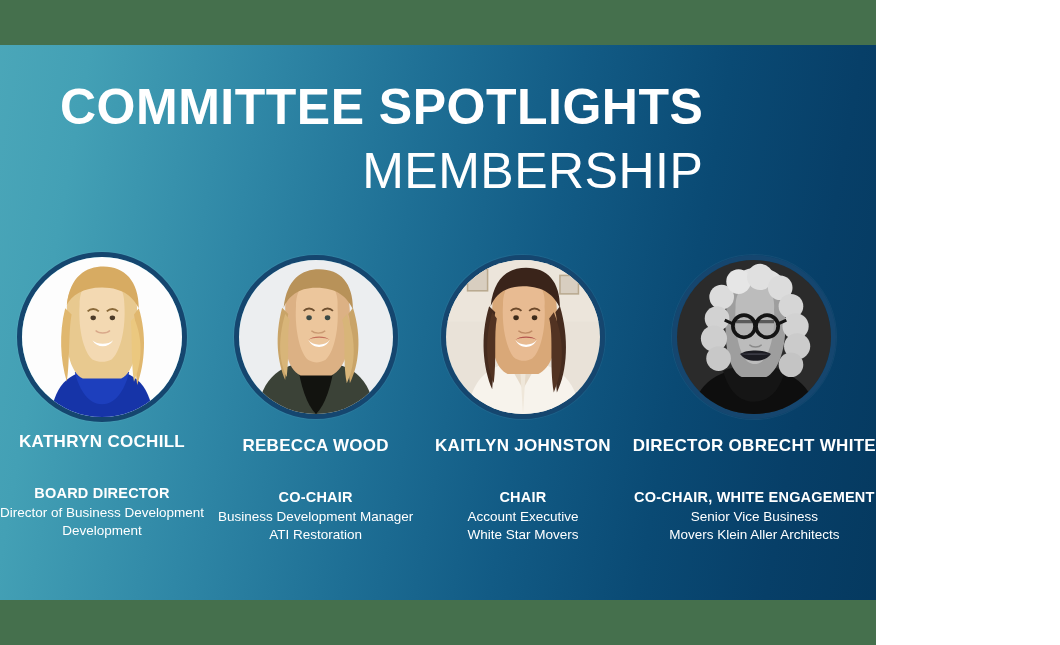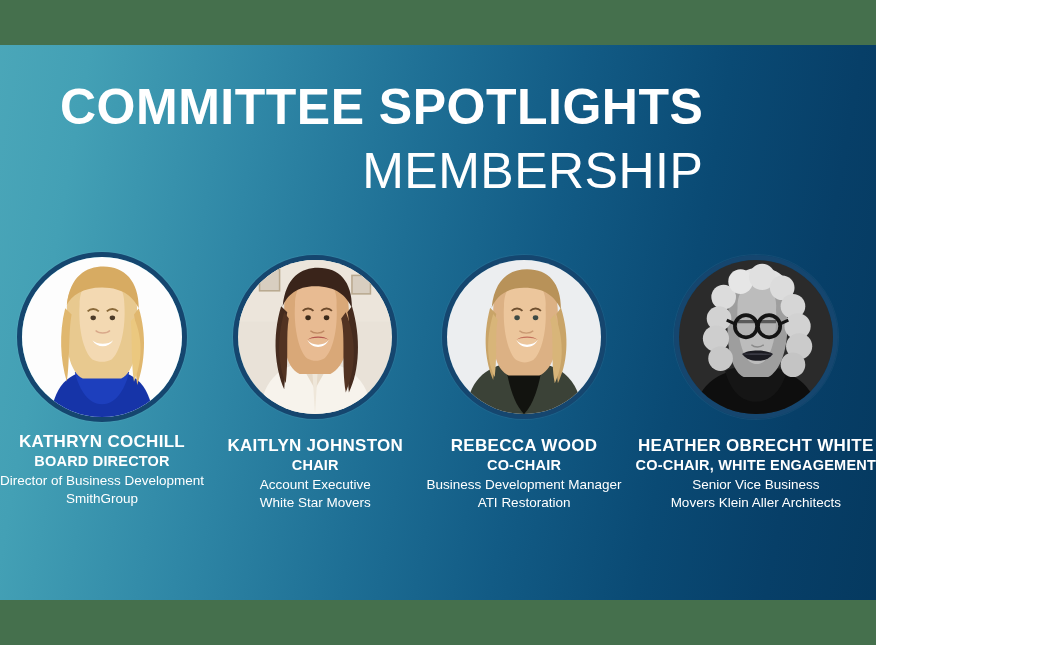--- a/index.html
+++ b/index.html
@@ -110,20 +110,21 @@
     letter-spacing: 0.3px;
     line-height: 1.18;
     white-space: nowrap;
   }
   .cap-role {
     font-size: 14.5px;
     font-weight: bold;
     letter-spacing: 0.2px;
     line-height: 1.25;
     white-space: nowrap;
+    margin-top: 32px;
   }
   .cap-title {
     font-size: 13.5px;
     font-weight: 400;
     line-height: 1.3;
     margin-top: 2px;
     white-space: nowrap;
   }
   .cap-company {
     font-size: 13.5px;
@@ -166,21 +167,53 @@
             <path d="M27 32 C23 48 24 64 28 78 C30 66 29 46 31 36 Z" fill="#e0b76e"></path>
             <path d="M73 32 C78 48 77 66 72 80 C70 66 72 46 70 36 Z" fill="#e0b76e"></path>
             <path d="M70 38 C76 52 75 66 70 78 C68 64 69 48 68 40 Z" fill="#ebc87f"></path>
           </svg>
         </div>
       </div>
       <div class="caption">
         <div class="cap-name">KATHRYN COCHILL</div>
         <div class="cap-role">BOARD DIRECTOR</div>
         <div class="cap-title">Director of Business Development</div>
-        <div class="cap-company">SmithGroup</div>
+        <div class="cap-company">Development</div>
+      </div>
+    </div>
+
+    <div class="person">
+      <div class="portrait-wrap">
+        <div class="portrait">
+          <svg viewBox="0 0 100 100" preserveAspectRatio="xMidYMid slice">
+            <rect x="0" y="0" width="100" height="100" fill="#eceef0"></rect>
+            <path d="M12 100 C14 76 28 66 50 66 C72 66 86 76 88 100 Z" fill="#3b4237"></path>
+            <path d="M38 67 C40 82 44 94 50 100 C56 94 60 82 62 67 C56 64 44 64 38 67 Z" fill="#12130f"></path>
+            <path d="M30 33 C30 16 39 9 51 9 C64 9 72 17 72 34 C74 55 69 71 60 75 L40 75 C31 71 28 55 30 33 Z" fill="#dcb184"></path>
+            <path d="M37 30 C37 18 43 13 51 13 C59 13 65 19 64 31 C65 47 61 61 56 65 C52 67 49 67 45 65 C40 61 36 46 37 30 Z" fill="#ecc69c"></path>
+            <path d="M42 33 C44 31 47 31 49 33" stroke="#6f5030" stroke-width="1.2" fill="none"></path>
+            <path d="M54 33 C56 31 59 31 61 33" stroke="#6f5030" stroke-width="1.2" fill="none"></path>
+            <ellipse cx="45.5" cy="37.5" rx="1.8" ry="1.6" fill="#3d4a45"></ellipse>
+            <ellipse cx="57.5" cy="37.5" rx="1.8" ry="1.6" fill="#3d4a45"></ellipse>
+            <path d="M45 52 C48 56 56 56 59 52 C56 58 48 58 45 52 Z" fill="#ffffff"></path>
+            <path d="M45 52 C48 49 56 49 59 52 C56 50 48 50 45 52 Z" fill="#c4705c"></path>
+            <path d="M47 46 C49 48 54 48 56 46" stroke="#c99a72" stroke-width="0.9" fill="none"></path>
+            <path d="M29 31 C31 12 41 6 52 6 C66 6 74 15 74 32 C70 24 64 18 50 18 C38 18 32 24 29 31 Z" fill="#b89259"></path>
+            <path d="M28 31 C23 50 25 66 30 78 C32 62 30 44 32 35 Z" fill="#c9a468"></path>
+            <path d="M74 31 C80 50 78 68 72 80 C70 62 74 44 71 35 Z" fill="#c9a468"></path>
+            <path d="M70 35 C77 54 75 70 70 80 C67 64 70 48 67 39 Z" fill="#d8b579"></path>
+            <path d="M30 35 C25 52 26 66 31 76 C33 60 31 46 33 39 Z" fill="#d8b579"></path>
+          </svg>
+        </div>
+      </div>
+      <div class="caption">
+        <div class="cap-name">REBECCA WOOD</div>
+        <div class="cap-role">CO-CHAIR</div>
+        <div class="cap-title">Business Development Manager</div>
+        <div class="cap-company">ATI Restoration</div>
       </div>
     </div>
 
     <div class="person">
       <div class="portrait-wrap">
         <div class="portrait">
           <svg viewBox="0 0 100 100" preserveAspectRatio="xMidYMid slice">
             <rect x="0" y="0" width="100" height="100" fill="#e9e2d8"></rect>
             <rect x="0" y="0" width="100" height="40" fill="#ece5db"></rect>
             <rect x="14" y="6" width="13" height="14" fill="#d8cec0" stroke="#b9a98f" stroke-width="1"></rect>
@@ -203,52 +236,20 @@
             <path d="M70 34 C78 54 76 72 70 86 C67 68 70 50 67 38 Z" fill="#523322"></path>
             <path d="M30 34 C25 52 26 68 31 80 C33 64 31 48 33 38 Z" fill="#523322"></path>
           </svg>
         </div>
       </div>
       <div class="caption">
         <div class="cap-name">KAITLYN JOHNSTON</div>
         <div class="cap-role">CHAIR</div>
         <div class="cap-title">Account Executive</div>
         <div class="cap-company">White Star Movers</div>
-      </div>
-    </div>
-
-    <div class="person">
-      <div class="portrait-wrap">
-        <div class="portrait">
-          <svg viewBox="0 0 100 100" preserveAspectRatio="xMidYMid slice">
-            <rect x="0" y="0" width="100" height="100" fill="#eceef0"></rect>
-            <path d="M12 100 C14 76 28 66 50 66 C72 66 86 76 88 100 Z" fill="#3b4237"></path>
-            <path d="M38 67 C40 82 44 94 50 100 C56 94 60 82 62 67 C56 64 44 64 38 67 Z" fill="#12130f"></path>
-            <path d="M30 33 C30 16 39 9 51 9 C64 9 72 17 72 34 C74 55 69 71 60 75 L40 75 C31 71 28 55 30 33 Z" fill="#dcb184"></path>
-            <path d="M37 30 C37 18 43 13 51 13 C59 13 65 19 64 31 C65 47 61 61 56 65 C52 67 49 67 45 65 C40 61 36 46 37 30 Z" fill="#ecc69c"></path>
-            <path d="M42 33 C44 31 47 31 49 33" stroke="#6f5030" stroke-width="1.2" fill="none"></path>
-            <path d="M54 33 C56 31 59 31 61 33" stroke="#6f5030" stroke-width="1.2" fill="none"></path>
-            <ellipse cx="45.5" cy="37.5" rx="1.8" ry="1.6" fill="#3d4a45"></ellipse>
-            <ellipse cx="57.5" cy="37.5" rx="1.8" ry="1.6" fill="#3d4a45"></ellipse>
-            <path d="M45 52 C48 56 56 56 59 52 C56 58 48 58 45 52 Z" fill="#ffffff"></path>
-            <path d="M45 52 C48 49 56 49 59 52 C56 50 48 50 45 52 Z" fill="#c4705c"></path>
-            <path d="M47 46 C49 48 54 48 56 46" stroke="#c99a72" stroke-width="0.9" fill="none"></path>
-            <path d="M29 31 C31 12 41 6 52 6 C66 6 74 15 74 32 C70 24 64 18 50 18 C38 18 32 24 29 31 Z" fill="#b89259"></path>
-            <path d="M28 31 C23 50 25 66 30 78 C32 62 30 44 32 35 Z" fill="#c9a468"></path>
-            <path d="M74 31 C80 50 78 68 72 80 C70 62 74 44 71 35 Z" fill="#c9a468"></path>
-            <path d="M70 35 C77 54 75 70 70 80 C67 64 70 48 67 39 Z" fill="#d8b579"></path>
-            <path d="M30 35 C25 52 26 66 31 76 C33 60 31 46 33 39 Z" fill="#d8b579"></path>
-          </svg>
-        </div>
-      </div>
-      <div class="caption">
-        <div class="cap-name">REBECCA WOOD</div>
-        <div class="cap-role">CO-CHAIR</div>
-        <div class="cap-title">Business Development Manager</div>
-        <div class="cap-company">ATI Restoration</div>
       </div>
     </div>
 
     <div class="person">
       <div class="portrait-wrap">
         <div class="portrait">
           <svg viewBox="0 0 100 100" preserveAspectRatio="xMidYMid slice">
             <rect x="0" y="0" width="100" height="100" fill="#2b2b2b"></rect>
             <path d="M10 100 C12 80 28 70 50 70 C72 70 88 80 90 100 Z" fill="#0e0e0e"></path>
             <path d="M30 72 C33 84 40 92 50 92 C60 92 67 84 70 72 C62 68 38 68 30 72 Z" fill="#151515"></path>
@@ -272,21 +273,21 @@
             <path d="M50.7 42.5 L51.3 42.5" stroke="#141414" stroke-width="2.4"></path>
             <path d="M36.3 41.5 L31 39" stroke="#141414" stroke-width="2"></path>
             <path d="M65.7 41.5 L71 39" stroke="#141414" stroke-width="2"></path>
             <path d="M47 55 C49 57 53 57 55 55" stroke="#8a8a8a" stroke-width="0.9" fill="none"></path>
             <path d="M41 61 C45 58 57 58 61 61 C57 67 45 67 41 61 Z" fill="#1b1b22"></path>
             <path d="M41 61 C45 62 57 62 61 61 C57 60.5 45 60.5 41 61 Z" fill="#3a3a44"></path>
           </svg>
         </div>
       </div>
       <div class="caption">
-        <div class="cap-name">HEATHER OBRECHT WHITE</div>
+        <div class="cap-name">DIRECTOR OBRECHT WHITE</div>
         <div class="cap-role">CO-CHAIR, WHITE ENGAGEMENT</div>
         <div class="cap-title">Senior Vice Business</div>
         <div class="cap-company">Movers Klein Aller Architects</div>
       </div>
     </div>
 
   </div>
 
   <div class="band band-bottom"></div>
 </div>

